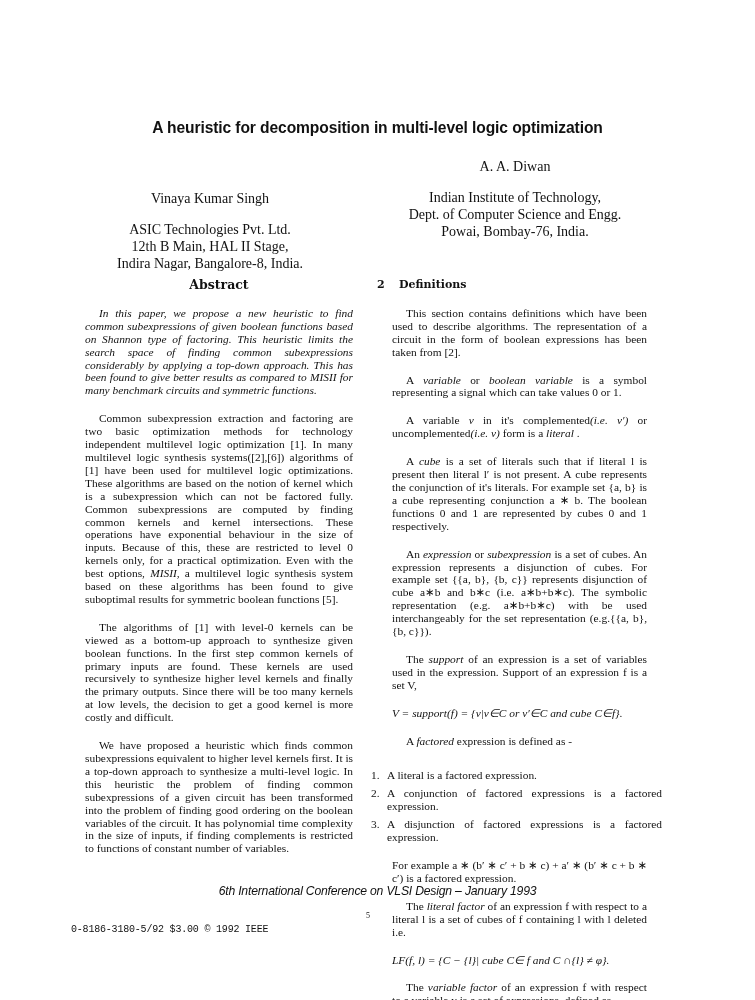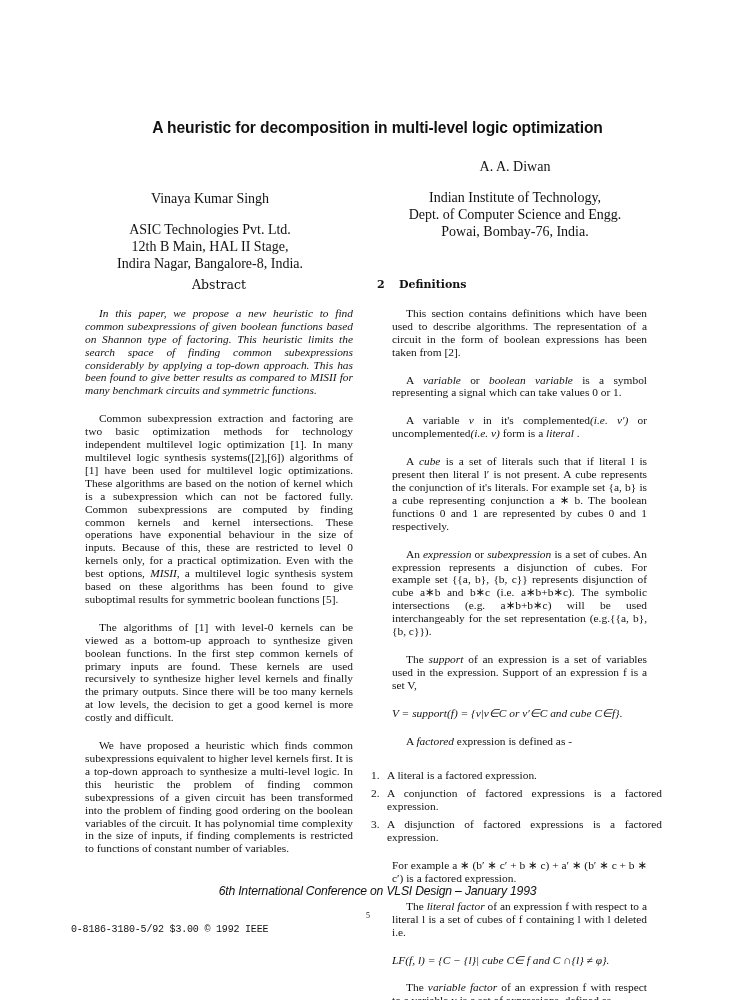--- a/index.html
+++ b/index.html
@@ -15,21 +15,21 @@
   }
   .author-block { text-align: center; font-family: "Liberation Serif", serif; font-size: 14px; line-height: 17px; }
   .author-name { margin-bottom: 14px; }
   #author1 { left: 110px; width: 200px; top: 158px; margin-top: 32px; }
   #author2 { left: 390px; width: 250px; top: 158px; }
 
   .col { font-family: "Liberation Serif", serif; font-size: 11.4px; line-height: 12.9px; text-align: justify; }
   #left-col { left: 70px; width: 298px; top: 279px; }
   #right-col { left: 377px; width: 285px; top: 279px; }
 
-  .abs-head { text-align: center; font-weight: normal; font-size: 12.5px; margin-bottom: 9px; font-family: "DejaVu Serif", serif; }
+  .abs-head { text-align: center; font-weight: bold; font-size: 12.5px; margin-bottom: 9px; font-family: "DejaVu Serif", serif; }
   .abs-text { font-style: italic; text-indent: 14px; }
 
   .sec-head { font-family: "DejaVu Serif", serif; font-weight: bold; font-size: 11px; margin: 0 0 2px 0; }
   .sec-head .num { display: inline-block; width: 22px; }
   #intro-head { margin-top: 20px; }
   p { margin: 15px; }
   .para { text-indent: 14px; }
   .gap { margin-top: 8px; }
   em, .it { font-style: italic; }
 
@@ -79,21 +79,21 @@
 </div>
 
 <div class="abs col" id="right-col">
   <div class="sec-head">
     <span class="num">2</span><span>Definitions</span>
   </div>
   <p class="para">This section contains definitions which have been used to describe algorithms. The representation of a circuit in the form of boolean expressions has been taken from [2].</p>
   <p class="para"><span>A </span><em>variable</em><span> or </span><em>boolean variable</em><span> is a symbol representing a signal which can take values 0 or 1.</span></p>
   <p class="para"><span>A variable </span><em>v</em><span> in it's complemented</span><em>(i.e. v′)</em><span> or uncomplemented</span><em>(i.e. v)</em><span> form is a </span><em>literal</em><span> .</span></p>
   <p class="para"><span>A </span><em>cube</em><span> is a set of literals such that if literal l is present then literal l′ is not present. A cube represents the conjunction of it's literals. For example set {a, b} is a cube representing conjunction a ∗ b. The boolean functions 0 and 1 are represented by cubes 0 and 1 respectively.</span></p>
-  <p class="para"><span>An </span><em>expression</em><span> or </span><em>subexpression</em><span> is a set of cubes. An expression represents a disjunction of cubes. For example set {{a, b}, {b, c}} represents disjunction of cube a∗b and b∗c (i.e. a∗b+b∗c). The symbolic intersections (e.g. a∗b+b∗c) will be used interchangeably for the set representation (e.g.{{a, b}, {b, c}}).</span></p>
+  <p class="para"><span>An </span><em>expression</em><span> or </span><em>subexpression</em><span> is a set of cubes. An expression represents a disjunction of cubes. For example set {{a, b}, {b, c}} represents disjunction of cube a∗b and b∗c (i.e. a∗b+b∗c). The symbolic representation (e.g. a∗b+b∗c) with be used interchangeably for the set representation (e.g.{{a, b}, {b, c}}).</span></p>
   <p class="para"><span>The </span><em>support</em><span> of an expression is a set of variables used in the expression. Support of an expression f is a set V,</span></p>
   <p class="eq">V = support(f) = {v|v∈C or v′∈C and cube C∈f}.</p>
   <p class="para"><span>A </span><em>factored</em><span> expression is defined as -</span></p>
 
   <ol class="deflist">
     <li><span class="n">1.</span><span>A literal is a factored expression.</span></li>
     <li><span class="n">2.</span><span>A conjunction of factored expressions is a factored expression.</span></li>
     <li><span class="n">3.</span><span>A disjunction of factored expressions is a factored expression.</span></li>
   </ol>
 

